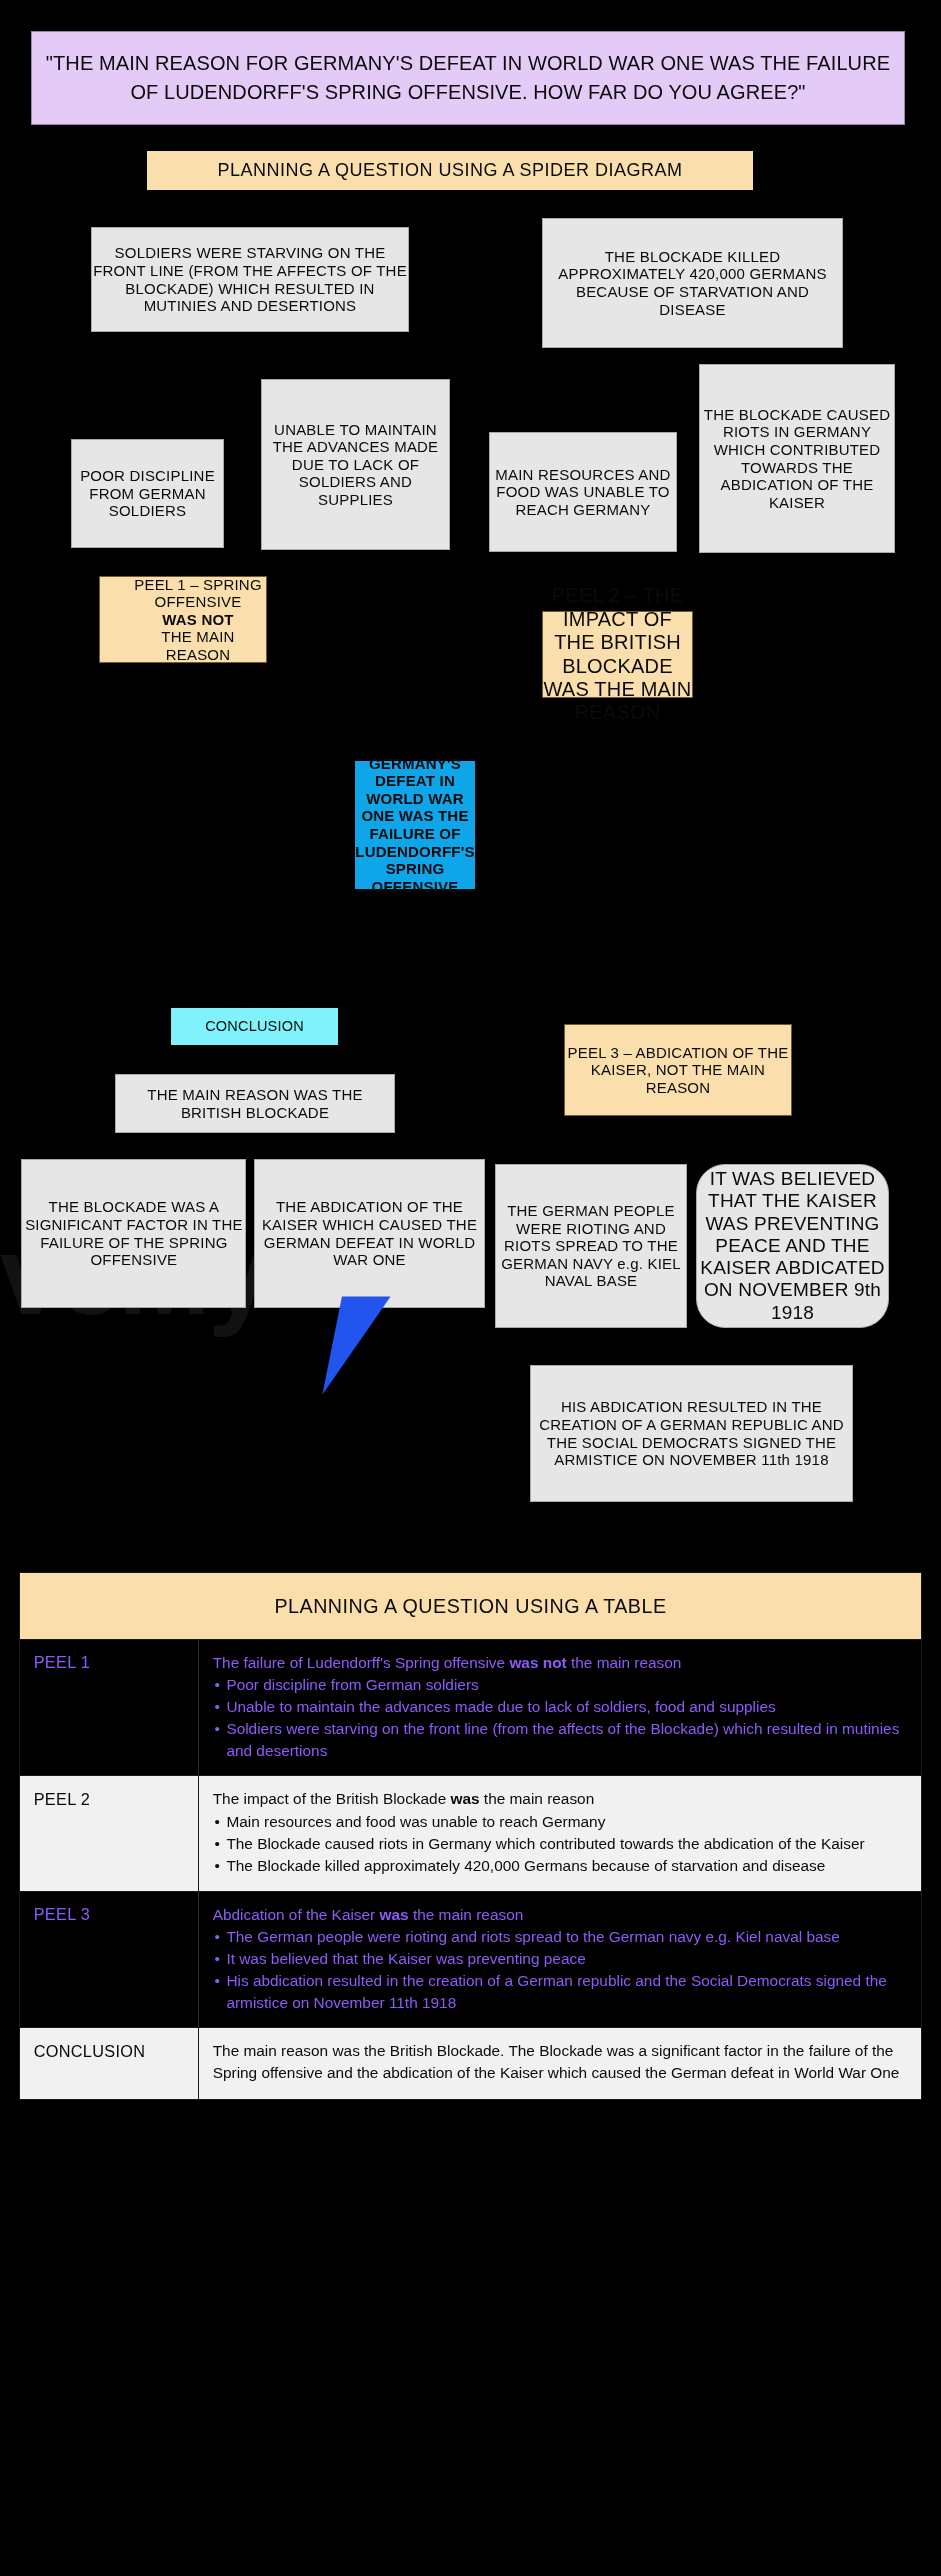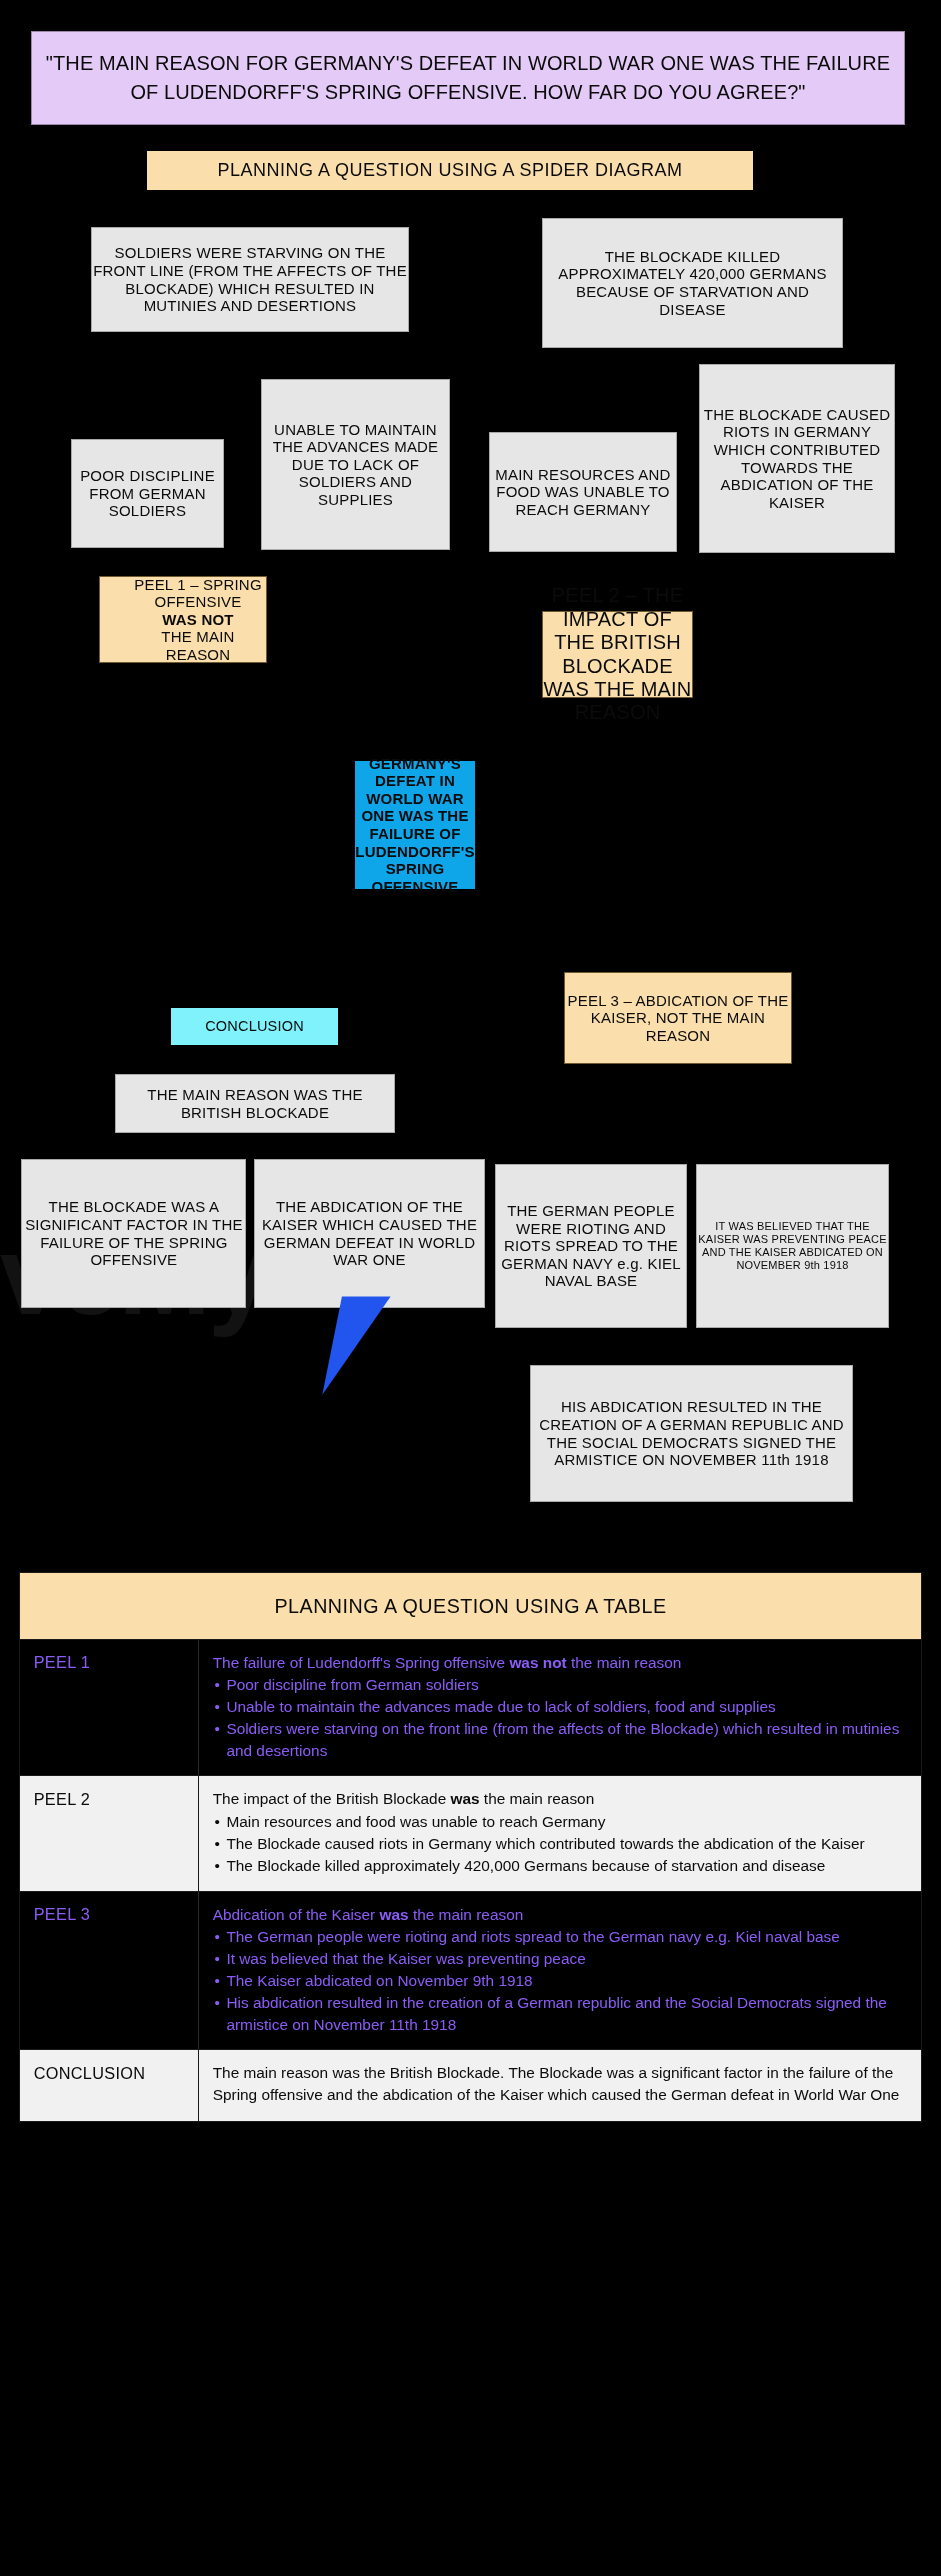--- a/index.html
+++ b/index.html
@@ -59,27 +59,27 @@
   #peel1-box { left: 99px; top: 576px; width: 168px; height: 87px; font-size: 15px; padding-left: 30px; }
   #peel2-box { left: 542px; top: 576px; width: 151px; height: 87px; font-size: 20px; margin-top: 35px; }
   .peel-strong { font-weight: bold; }
 
   #node-center {
     left: 355px; top: 761px; width: 120px; height: 128px;
     font-size: 15px; font-weight: bold;
   }
 
   #conclusion-tag { left: 171px; top: 1008px; width: 167px; height: 37px; font-size: 14.5px; }
-  #peel3-box      { left: 564px; top: 972px; width: 228px; height: 92px; font-size: 15px; }
+  #peel3-box      { left: 564px; top: 1024px; width: 228px; height: 92px; font-size: 15px; }
   #conclusion-main{ left: 115px; top: 1074px; width: 280px; height: 59px; font-size: 15px; }
 
   #node-significant { left: 21.4px;  top: 1159px; width: 225px; height: 149px; font-size: 15px; }
   #node-abdic-cause { left: 254px; top: 1159px; width: 231px; height: 149px; font-size: 15px; }
   #node-rioting     { left: 495px; top: 1164px; width: 192px; height: 164px; font-size: 15px; }
-  #node-preventing  { left: 696px; top: 1164px; width: 193px; height: 164px; font-size: 11px; }
+  #node-preventing  { left: 696px; top: 1164px; width: 193px; height: 164px; font-size: 19px; border-radius: 29px; }
   #node-armistice   { left: 530px; top: 1365px; width: 323px; height: 137px; font-size: 15px; }
 
   
   #blue-pointer {
     position: absolute;
     left: 282px; top: 1294px; width: 154px; height: 111px;
   }
 
   
   .watermark {
@@ -263,21 +263,20 @@
           </ul>
         </div>
       </div>
       <div class="trow row-dim">
         <div class="tcell-label">PEEL 3</div>
         <div class="tcell-body">
           <div class="lead">Abdication of the Kaiser <b>was</b> the main reason</div>
           <ul>
             <li>The German people were rioting and riots spread to the German navy e.g. Kiel naval base</li>
             <li>It was believed that the Kaiser was preventing peace</li>
-            <li>The Kaiser abdicated on November 9th 1918</li>
             <li>His abdication resulted in the creation of a German republic and the Social Democrats signed the armistice on November 11th 1918</li>
           </ul>
         </div>
       </div>
       <div class="trow row-bright">
         <div class="tcell-label">CONCLUSION</div>
         <div class="tcell-body">
           <div class="lead">The main reason was the British Blockade. The Blockade was a significant factor in the failure of the Spring offensive and the abdication of the Kaiser which caused the German defeat in World War One</div>
         </div>
       </div>

